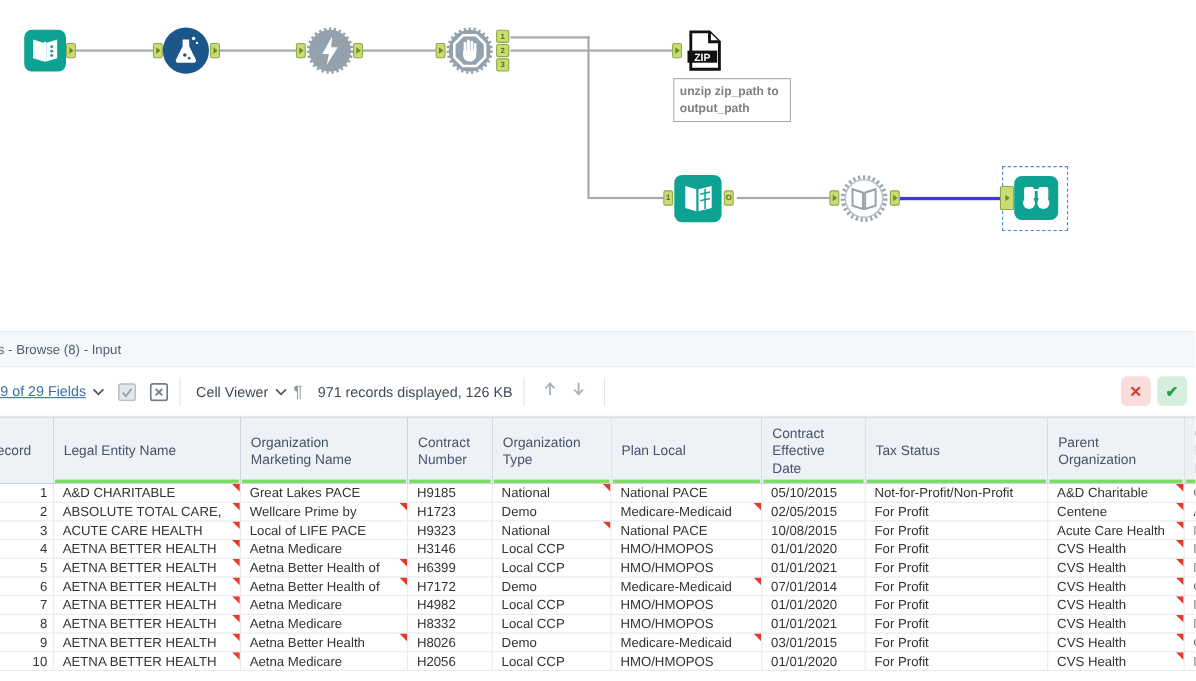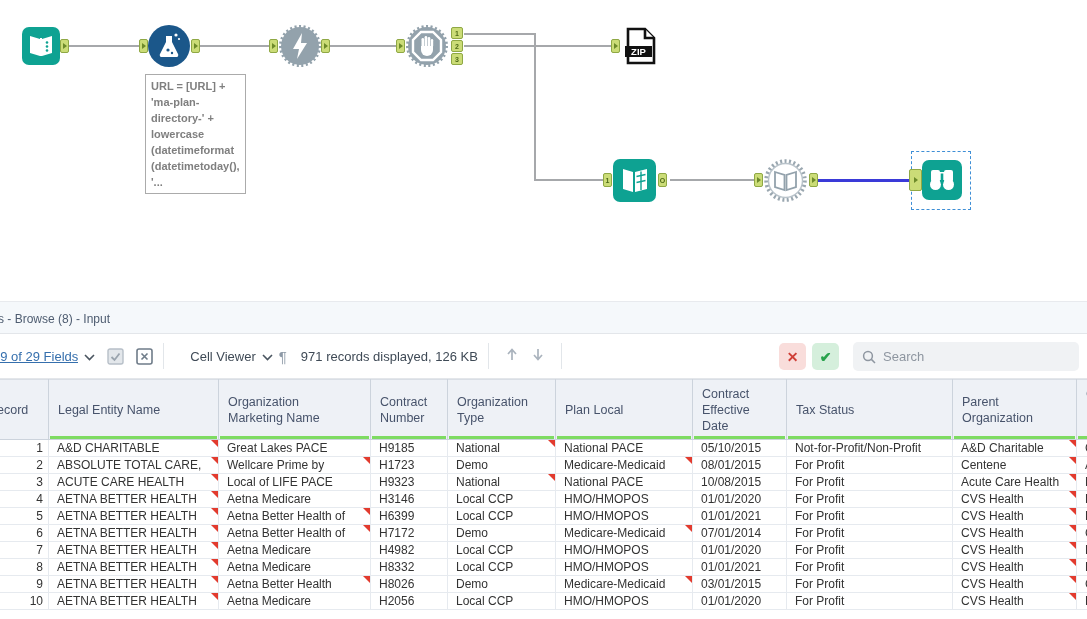--- a/index.html
+++ b/index.html
@@ -97,27 +97,20 @@
         <circle cx="21" cy="26" r="1.6" fill="#1b578a"></circle>
         <circle cx="25" cy="29" r="1.2" fill="#1b578a"></circle>
         <circle cx="29" cy="11" r="1.6" fill="#fff"></circle>
         <circle cx="32" cy="15" r="1.1" fill="#fff"></circle>
       </svg>
     </div>
     <div class="anchor" style="left:191px; top:39px;">
         <span class="tri"></span>
       </div>
 
-    <div class="annot" style="left:145px; top:74px; width:101px;">URL = [URL] +
-'ma-plan-
-directory-' +
-lowercase
-(datetimeformat
-(datetimetoday(),
-'...</div>
 
     <div class="anchor" style="left:269px; top:39px;">
         <span class="tri"></span>
       </div>
     <div class="tool-circ" style="left:278px; top:24px;">
       <svg width="44" height="44" viewBox="0 0 44 44">
         <circle cx="22" cy="22" r="19" fill="#93a2ac" stroke="#93a2ac" stroke-width="4" stroke-dasharray="2 2.4"></circle>
         <path d="M24 9 L15 25 L21 25 L19 35 L29 19 L23 19 Z" fill="#fff"></path>
       </svg>
     </div>
@@ -156,20 +149,22 @@
       </div>
     <div class="tool-circ" style="left:621px; top:26px;">
       <svg width="40" height="40" viewBox="0 0 40 40">
         <path d="M7 3 h17 l9 9 v25 h-26 Z" fill="#fff" stroke="#111" stroke-width="2.6"></path>
         <path d="M24 3 v9 h9" fill="#fff" stroke="#111" stroke-width="2.6"></path>
         <rect x="4" y="20" width="27" height="11" fill="#111"></rect>
         <text x="17.5" y="29" text-anchor="middle" font-family="Liberation Sans, sans-serif" font-size="9.5" font-weight="bold" fill="#fff">ZIP</text>
       </svg>
     </div>
 
+    <div class="annot" style="left:612px; top:71px; width:107px;">unzip  zip_path to
+output_path</div>
 
     <div class="anchor" style="left:603px; top:173px;">
         <span>1</span>
       </div>
     <div class="tool-sq" style="left:613px; top:159px; width:43px; height:43px;">
       <svg width="31" height="29" viewBox="0 0 31 29">
         <path d="M4 3 L14 6 L14 26 L4 23 Z" fill="#fff"></path>
         <path d="M28 3 L16 6 L16 26 L28 23 Z" fill="#fff"></path>
         <g stroke="#0ea292" stroke-width="1.4">
           <line x1="17.5" y1="10.5" x2="26.5" y2="8.5"></line>
@@ -235,21 +230,21 @@
             <polyline points="4.5,9 7.5,12 12.5,5.5" fill="none" stroke="#9aa4ae" stroke-width="1.8"></polyline>
           </svg>
       </span>
       <span class="tb-ic">
         <svg width="17" height="17" viewBox="0 0 17 17">
             <rect x="1" y="1" width="15" height="15" rx="2" fill="#fff" stroke="#6f7c89" stroke-width="1.6"></rect>
             <path d="M5.5 5.5 L11.5 11.5 M11.5 5.5 L5.5 11.5" stroke="#6f7c89" stroke-width="1.6"></path>
           </svg>
       </span>
       <span class="tb-sep"></span>
-      <span class="tb-text" style="margin-left:16px;">Cell Viewer</span>
+      <span class="tb-text" style="margin-left:4px;">Cell Viewer</span>
       <span class="chev">
         <svg width="11" height="7" viewBox="0 0 11 7">
             <polyline points="1,1 5.5,5.5 10,1" fill="none" stroke="#4a5560" stroke-width="1.6"></polyline>
           </svg>
       </span>
       <span class="pilcrow">¶</span>
       <span class="tb-text">971 records displayed, 126 KB</span>
       <span class="tb-sep"></span>
       <span class="arrow-ic">
         <svg width="14" height="15" viewBox="0 0 14 15">
@@ -259,27 +254,20 @@
       <span class="arrow-ic">
         <svg width="14" height="15" viewBox="0 0 14 15">
             <path d="M7 2 V12 M3 8 L7 12.5 L11 8" fill="none" stroke="#aab3bd" stroke-width="1.7"></path>
           </svg>
       </span>
       <span class="tb-sep"></span>
 
       <span class="right-group">
         <button class="btn-sm btn-red">✕</button>
         <button class="btn-sm btn-green">✔</button>
-        <span class="searchbox">
-          <svg width="14" height="14" viewBox="0 0 14 14">
-              <circle cx="6" cy="6" r="4.4" fill="none" stroke="#8e96a0" stroke-width="1.5"></circle>
-              <line x1="9.4" y1="9.4" x2="13" y2="13" stroke="#8e96a0" stroke-width="1.5"></line>
-            </svg>
-          <input type="text" placeholder="Search" style="">
-        </span>
       </span>
     </div>
 
     <div id="gridwrap">
       <table id="grid">
         <colgroup id="grid-cols">
             <col style="width: 70px;">
             <col style="width: 170px;">
             <col style="width: 152px;">
             <col style="width: 77px;">
@@ -325,21 +313,21 @@
               <td>A&amp;D Charitable<span class="trunc"></span></td>
               <td>C</td>
             </tr>
             <tr>
               <td class="rec">2</td>
               <td>ABSOLUTE TOTAL CARE,<span class="trunc"></span></td>
               <td>Wellcare Prime by<span class="trunc"></span></td>
               <td>H1723</td>
               <td>Demo</td>
               <td>Medicare-Medicaid<span class="trunc"></span></td>
-              <td>08/01/2015</td>
+              <td>02/05/2015</td>
               <td>For Profit</td>
               <td>Centene<span class="trunc"></span></td>
               <td>A</td>
             </tr>
             <tr>
               <td class="rec">3</td>
               <td>ACUTE CARE HEALTH<span class="trunc"></span></td>
               <td>Local of LIFE PACE</td>
               <td>H9323</td>
               <td>National<span class="trunc"></span></td>

